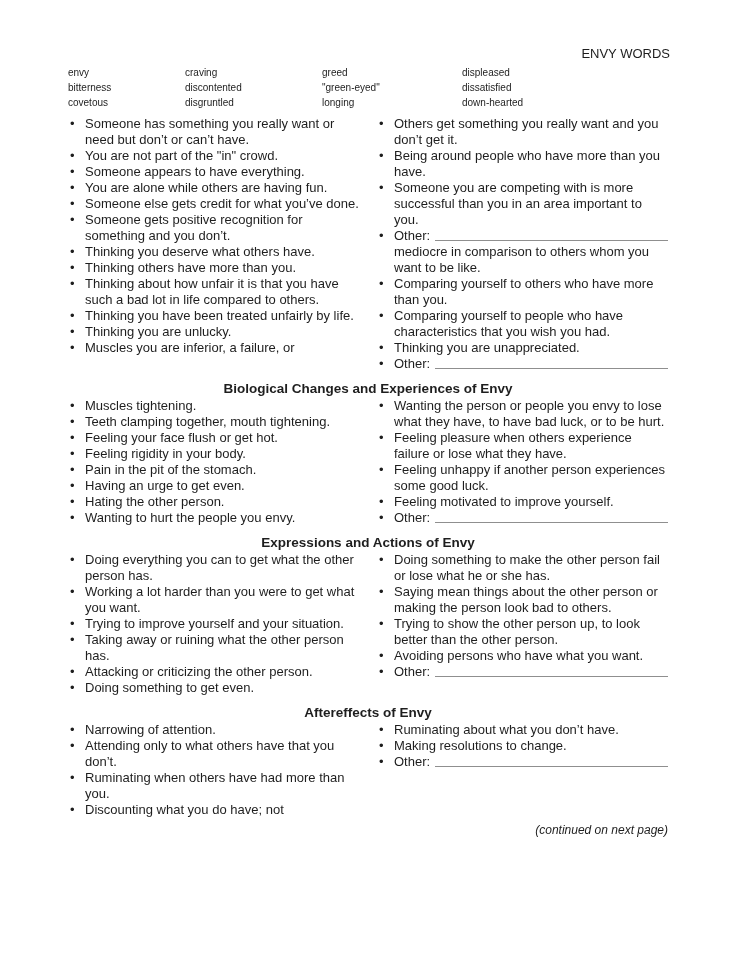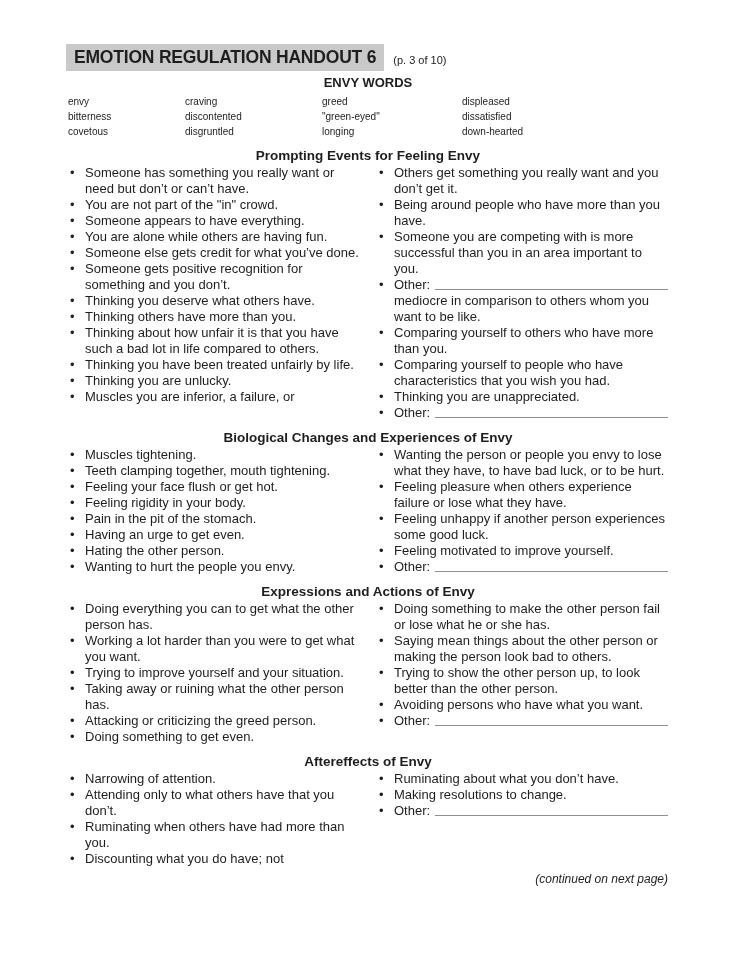--- a/index.html
+++ b/index.html
@@ -19,21 +19,21 @@
   .title-row { display:flex; align-items:flex-end; gap:9px; margin-bottom:4px; }
   .title-box {
     background:#c9c9c9;
     font-weight:bold;
     font-size:17.5px;
     letter-spacing:-0.2px;
     padding:3px 8px 3px 8px;
     white-space:nowrap;
   }
   .page-note { font-size:11px; padding-bottom:5px; color:#222; white-space:nowrap; }
-  .words-title { text-align:center; font-weight:bold; font-size:13px; margin:2px 0 4px 0; }
+  .words-title { text-align:right; font-weight:normal; font-size:13px; margin:2px 0 4px 0; }
   .words-grid {
     display:grid;
     grid-template-columns:117px 137px 140px 131px auto;
     padding-left:2px;
     font-size:10px; line-height:15px;
     margin-bottom:6px;
   }
   .section-title { text-align:center; font-weight:bold; font-size:13.5px; margin:9px 0 2px 0; }
   .cols { display:flex; gap:14px; }
   .col { width:295px; }
@@ -53,24 +53,20 @@
     font-weight:normal;
     font-style:italic;
     margin-top:5px;
     padding-right:2px;
   }
 </style>
 </head>
 <body>
 
 <div class="page">
-  <div class="title-row">
-    <span class="title-box">EMOTION REGULATION HANDOUT 6</span>
-    <span class="page-note">(p. 3 of 10)</span>
-  </div>
 
   <div class="words-title">ENVY WORDS</div>
   <div class="words-grid" id="words-grid">
       <div>
         <div>envy</div>
         <div>bitterness</div>
         <div>covetous</div>
       </div>
       <div>
         <div>craving</div>
@@ -83,21 +79,20 @@
         <div>longing</div>
       </div>
       <div>
         <div>displeased</div>
         <div>dissatisfied</div>
         <div>down-hearted</div>
       </div>
     </div>
 
   <div id="sections">
-      <div class="section-title">Prompting Events for Feeling Envy</div>
       <div class="cols">
         <div class="col">
           <div class="li">
             <span class="marker">•</span>
             <span class="txt">Someone has something you really want or need but don’t or can’t have.</span>
           </div>
           <div class="li">
             <span class="marker">•</span>
             <span class="txt">You are not part of the "in" crowd.</span>
           </div>
@@ -263,21 +258,21 @@
           <div class="li">
             <span class="marker">•</span>
             <span class="txt">Trying to improve yourself and your situation.</span>
           </div>
           <div class="li">
             <span class="marker">•</span>
             <span class="txt">Taking away or ruining what the other person has.</span>
           </div>
           <div class="li">
             <span class="marker">•</span>
-            <span class="txt">Attacking or criticizing the greed person.</span>
+            <span class="txt">Attacking or criticizing the other person.</span>
           </div>
           <div class="li">
             <span class="marker">•</span>
             <span class="txt">Doing something to get even.</span>
           </div>
         </div>
         <div class="col">
           <div class="li">
             <span class="marker">•</span>
             <span class="txt">Doing something to make the other person fail or lose what he or she has.</span>

